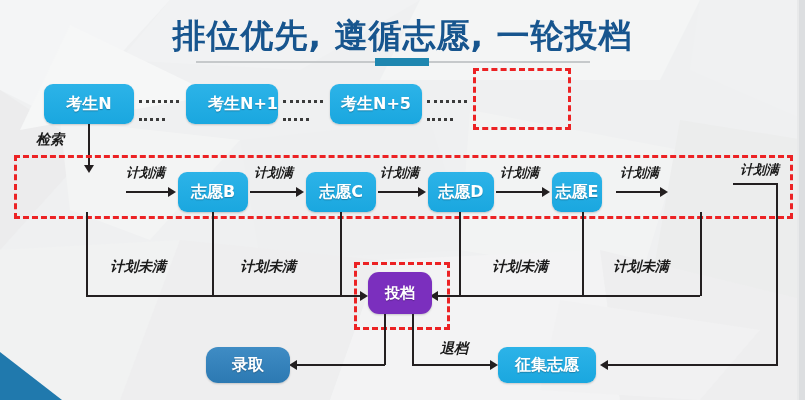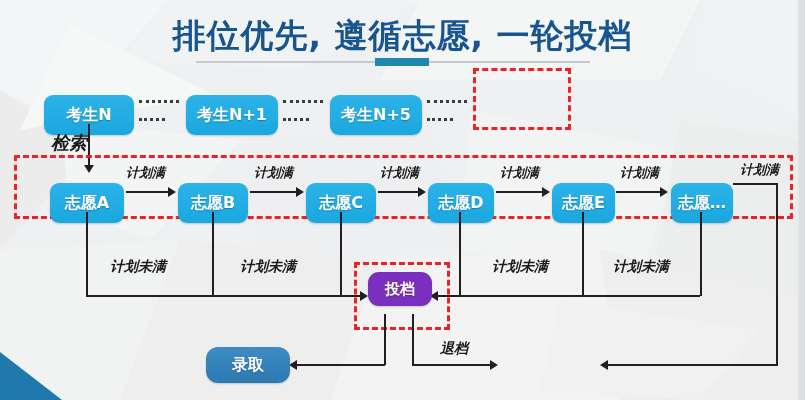--- a/index.html
+++ b/index.html
@@ -32,21 +32,21 @@
 
   
   .node{
     position:absolute;display:flex;align-items:center;justify-content:center;
     border-radius:9px;color:#ffffff;font-weight:bold;
     font-family:"DejaVu Sans","Liberation Sans",sans-serif;
     box-shadow:0 1px 2px rgba(0,0,0,.18);
     text-shadow:0 1px 1px rgba(0,0,0,.25);
     white-space:nowrap;
   }
-  .node.cyan{background:linear-gradient(180deg,#2cb3e8 0%,#1aa7df 100%);margin-top:11px;}
+  .node.cyan{background:linear-gradient(180deg,#2cb3e8 0%,#1aa7df 100%);}
   .node.steel{background:linear-gradient(180deg,#3f8cc4 0%,#2c79b2 100%);border-radius:12px;}
   .node.purple{background:#7b2fbe;border-radius:11px;}
   .node.ellipse{background:#7b2aa8;border-radius:50%;color:#f2c23b;text-shadow:none;}
 
   
   .dashbox{position:absolute;border:3px dashed #ec2224;box-sizing:border-box;}
 
   
   .ln{position:absolute;background:#231f20;}
   .hline{height:2px;}
@@ -96,57 +96,51 @@
   <div class="title">排位优先, 遵循志愿, 一轮投档</div>
   <div class="title-rule"></div>
   <div class="title-rule-accent"></div>
 
   <div class="node cyan" style="left:44px;top:84px;width:90px;height:40px;font-size:16px;">
     <span>考生N</span>
   </div>
   <div class="dotln" style="left:139px;top:100px;width:40px;"></div>
   <div class="dotln" style="left:139px;top:118px;width:26px;"></div>
 
-  <div class="node cyan" style="left:186px;top:84px;width:92px;height:40px;font-size:16px;">
+  <div class="node cyan" style="left:186px;top:84px;width:92px;height:40px;font-size:16px;justify-content:flex-end;">
     <span>考生N+1</span>
   </div>
   <div class="dotln" style="left:283px;top:100px;width:40px;"></div>
   <div class="dotln" style="left:283px;top:118px;width:26px;"></div>
 
   <div class="node cyan" style="left:330px;top:84px;width:92px;height:40px;font-size:16px;">
     <span>考生N+5</span>
   </div>
   <div class="dotln" style="left:427px;top:100px;width:40px;"></div>
   <div class="dotln" style="left:427px;top:118px;width:26px;"></div>
 
   <div class="dashbox" style="left:473px;top:68px;width:98px;height:62px;"></div>
 
   <div class="ln vline" style="left:88px;top:124px;height:42px;"></div>
   <div class="arrow-d" style="left:84px;top:165px;"></div>
-  <div class="elabel" style="left:51px;top:131px;font-size:18px;">检索</div>
+  <div class="elabel" style="left:36px;top:131px;font-size:14px;">检索</div>
 
   <div class="dashbox" style="left:14px;top:155px;width:779px;height:64px;"></div>
 
-  <div class="node cyan" style="left:50px;top:172px;width:74px;height:40px;font-size:16px;">
-    <span>志愿A</span>
-  </div>
   <div class="node cyan" style="left:178px;top:172px;width:70px;height:40px;font-size:16px;">
     <span>志愿B</span>
   </div>
   <div class="node cyan" style="left:428px;top:172px;width:66px;height:40px;font-size:16px;">
     <span>志愿D</span>
   </div>
   <div class="node cyan" style="left:306px;top:172px;width:70px;height:40px;font-size:16px;">
     <span>志愿C</span>
   </div>
-  <div class="node cyan" style="left:552px;top:172px;width:63px;height:40px;font-size:16px;">
+  <div class="node cyan" style="left:552px;top:172px;width:50px;height:40px;font-size:16px;">
     <span>志愿E</span>
-  </div>
-  <div class="node cyan" style="left:671px;top:172px;width:62px;height:40px;font-size:16px;">
-    <span>志愿…</span>
   </div>
 
   <div class="ln hline" style="left:126px;top:191px;width:44px;"></div>
   <div class="arrow-r" style="left:168px;top:187px;"></div>
   <div class="elabel" style="left:126px;top:164px;font-size:13px;">计划满</div>
 
   <div class="ln hline" style="left:250px;top:191px;width:48px;"></div>
   <div class="arrow-r" style="left:296px;top:187px;"></div>
   <div class="elabel" style="left:254px;top:164px;font-size:13px;">计划满</div>
 
@@ -178,31 +172,34 @@
 
   <div class="ln vline" style="left:459px;top:212px;height:84px;"></div>
   <div class="ln vline" style="left:582px;top:212px;height:84px;"></div>
   <div class="ln vline" style="left:700px;top:212px;height:84px;"></div>
   <div class="ln hline" style="left:438px;top:295px;width:262px;"></div>
   <div class="arrow-l" style="left:430px;top:291px;"></div>
   <div class="elabel" style="left:492px;top:258px;font-size:14px;">计划未满</div>
   <div class="elabel" style="left:613px;top:258px;font-size:14px;">计划未满</div>
 
   <div class="dashbox" style="left:354px;top:262px;width:96px;height:68px;"></div>
-  <div class="node purple" style="left:368px;top:272px;width:64px;height:34px;font-size:15px;">
+  <div class="node purple" style="left:368px;top:272px;width:64px;height:42px;font-size:15px;">
     <span>投档</span>
   </div>
 
   <div class="ln vline" style="left:384px;top:314px;height:51px;"></div>
   <div class="ln hline" style="left:297px;top:364px;width:88px;"></div>
   <div class="arrow-l" style="left:289px;top:360px;"></div>
 
   <div class="node steel" style="left:206px;top:347px;width:84px;height:36px;font-size:16px;">
     <span>录取</span>
   </div>
 
   <div class="ln vline" style="left:412px;top:314px;height:51px;"></div>
   <div class="ln hline" style="left:412px;top:364px;width:80px;"></div>
   <div class="arrow-r" style="left:490px;top:360px;"></div>
   <div class="elabel" style="left:440px;top:340px;font-size:14px;">退档</div>
 
+  <div class="node cyan" style="left:498px;top:347px;width:98px;height:36px;font-size:16px;">
+    <span>征集志愿</span>
+  </div>
 
 </div>
 
 </body></html>

